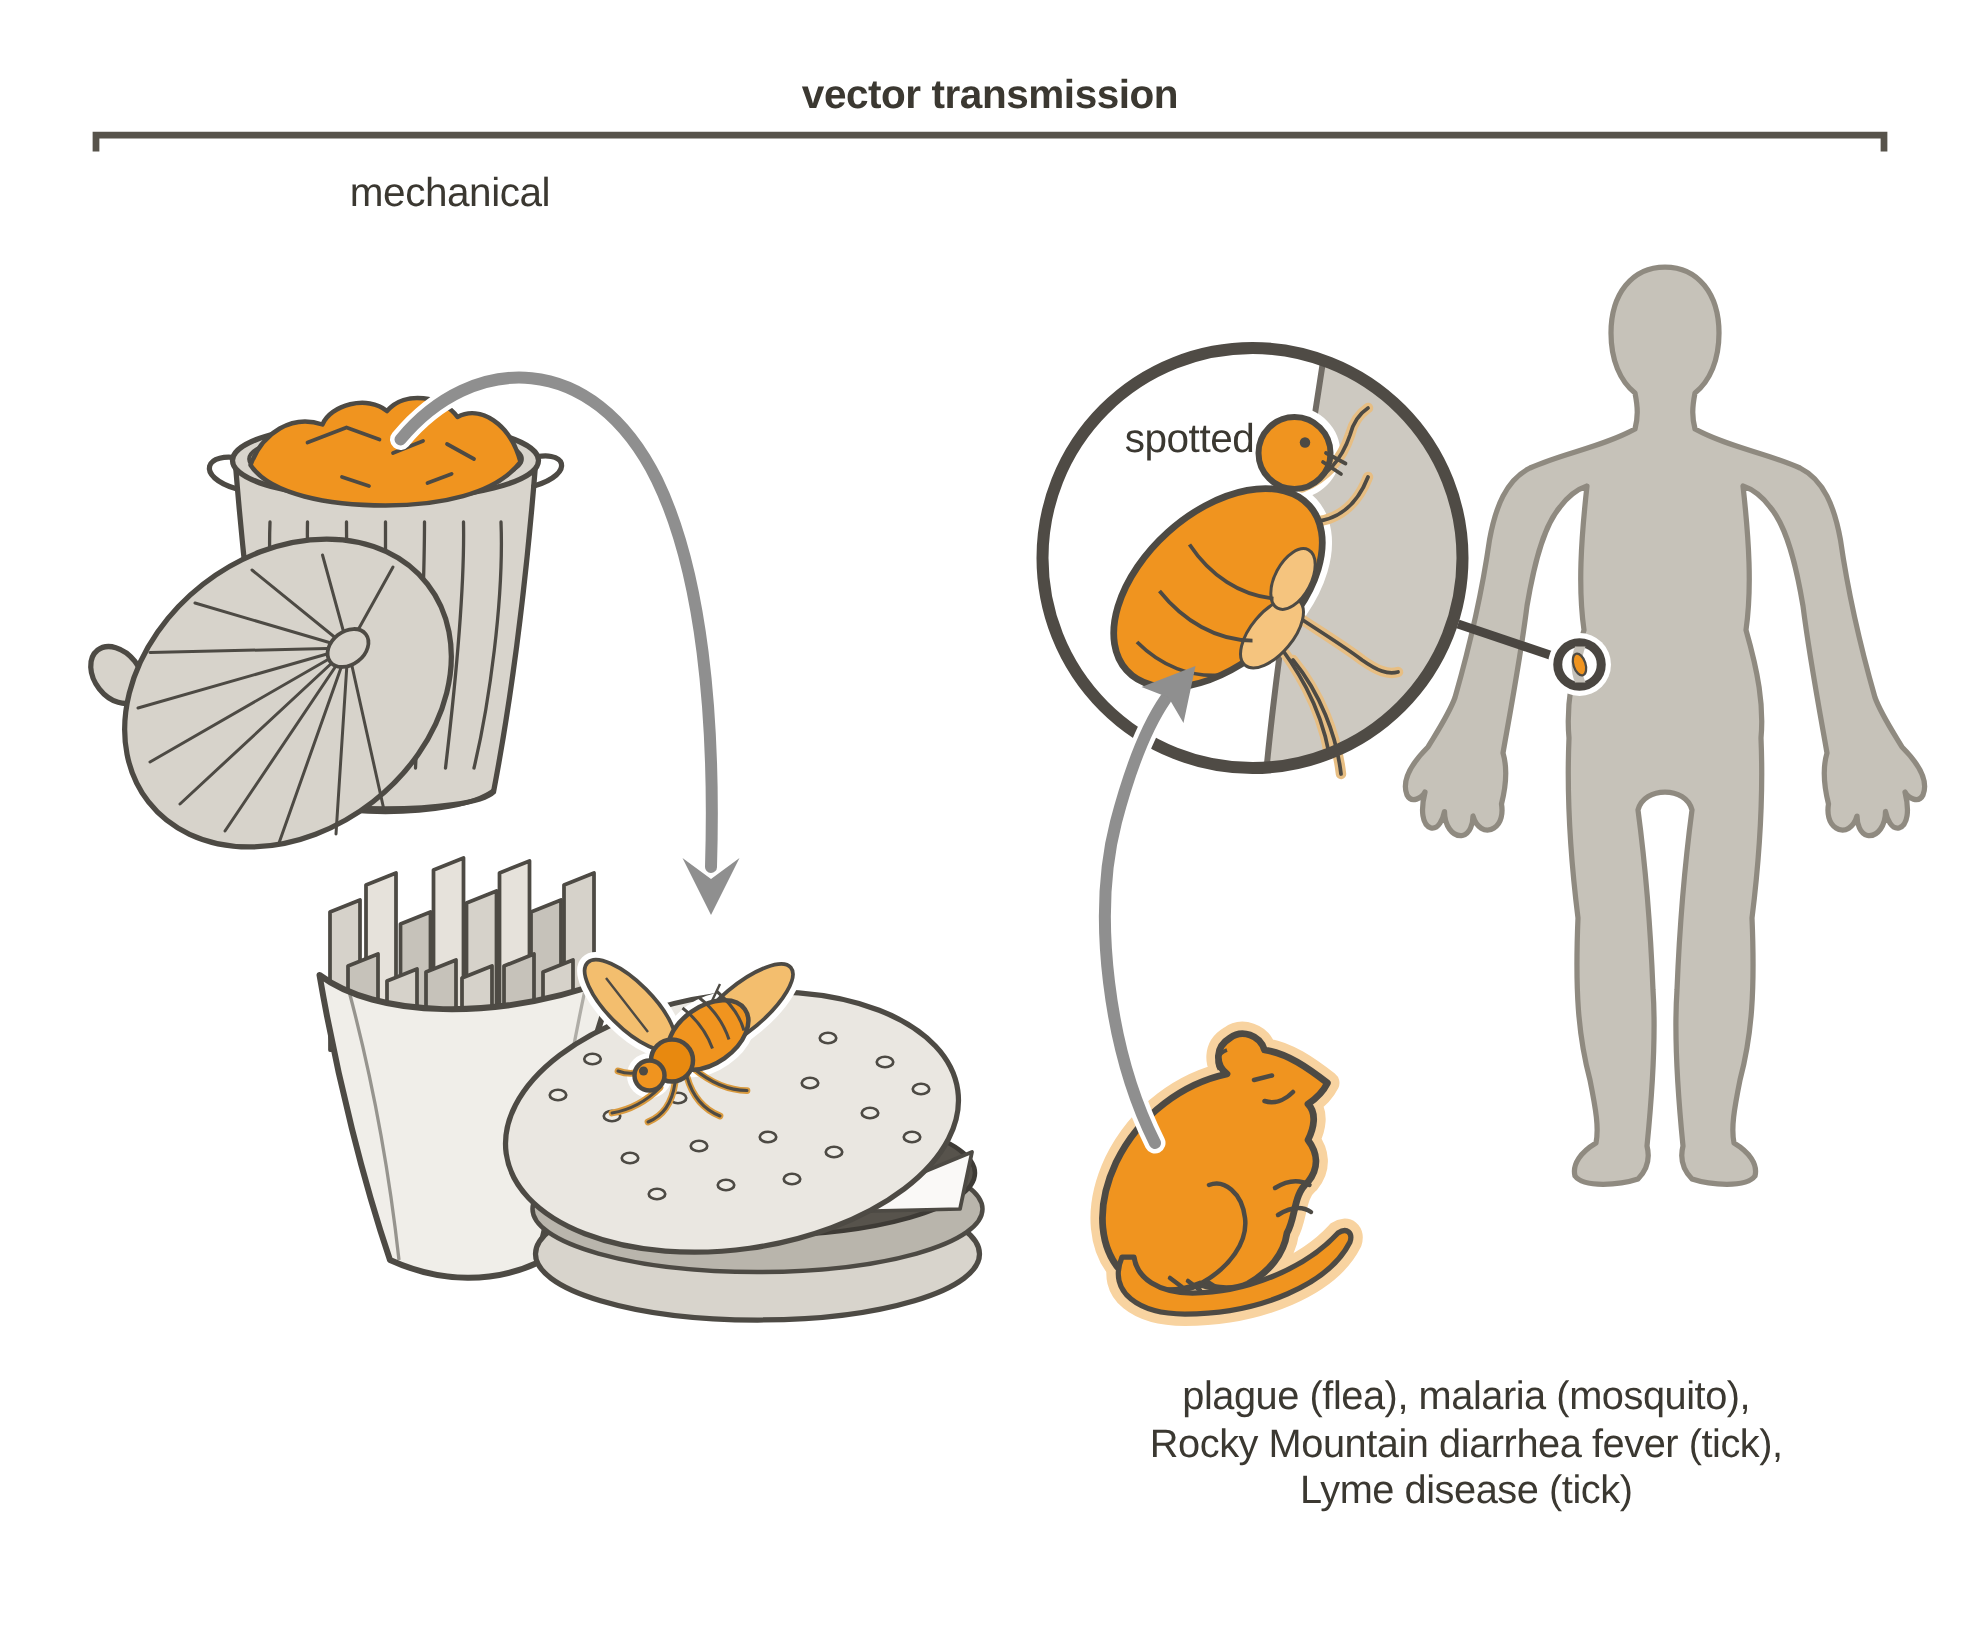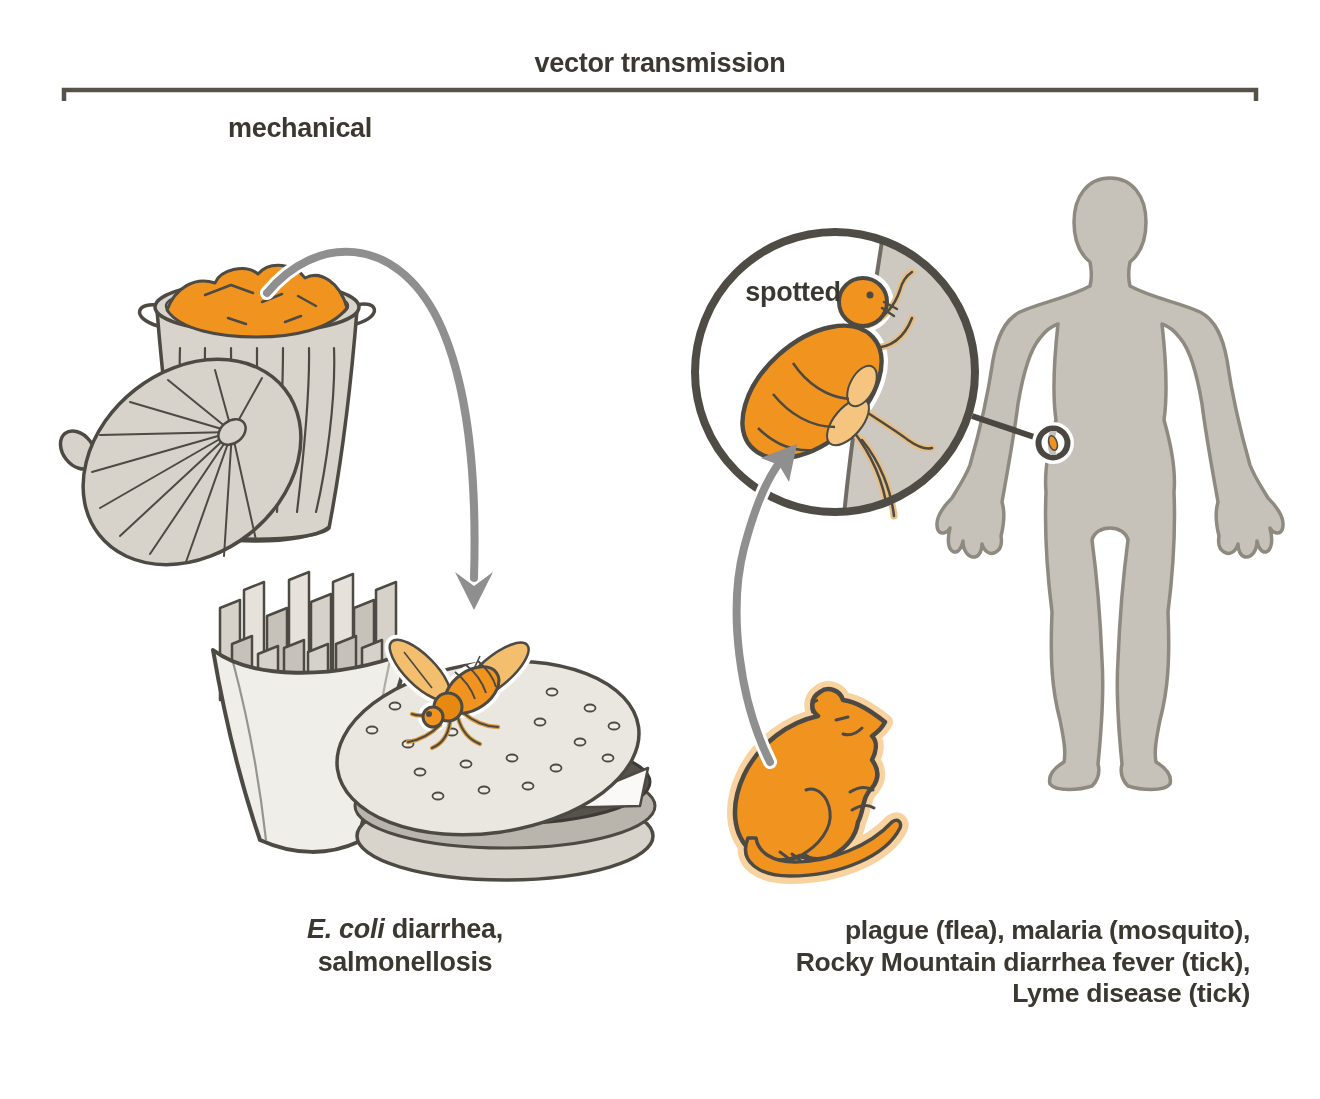--- a/index.html
+++ b/index.html
@@ -1,25 +1,25 @@
 <!DOCTYPE html>
 <html><head>
 <meta charset="utf-8">
 <style>
   html,body{margin:0;padding:0;background:#fff;}
   .canvas{position:relative;width:1320px;height:1099px;background:#fff;overflow:hidden;
           font-family:"Liberation Sans",sans-serif;color:#3B3831;}
   .artlayer{position:absolute;left:0;top:0;}
-  .txt{position:absolute;text-align:center;font-size:27px;line-height:33px;letter-spacing:-0.3px;font-weight:bold;}
+  .txt{position:absolute;text-align:center;font-size:27px;line-height:33px;letter-spacing:-0.3px;}
   .title{top:46px;left:0;width:1320px;font-size:27px;font-weight:bold;line-height:34px;}
   .mech{top:112px;left:95px;width:410px;}
   .bio{top:120px;left:820px;width:314px;}
   .vectorlbl{top:276px;left:695px;width:196px;}
   .ecoli{top:913px;left:200px;width:410px;}
-  .diseases{top:915px;left:705px;width:545px;font-size:26.5px;line-height:31.5px;text-align:right;}
+  .diseases{top:915px;left:705px;width:545px;font-size:26.5px;line-height:31.5px;}
   .it{font-style:italic;}
 </style>
 </head>
 <body>
 
 <div class="canvas">
 
 <svg class="artlayer" width="1320" height="1099" viewBox="0 0 1320 1099">
 
   <path d="M64,101 L64,90 L1256,90 L1256,101" fill="none" stroke="#57534B" stroke-width="4.5"></path>
@@ -282,24 +282,20 @@
 
 <div class="txt title">vector transmission</div>
 
 <div class="txt mech">
   <div>mechanical</div>
 </div>
 
 
 <div class="txt vectorlbl">spotted</div>
 
-<div class="txt ecoli">
-  <div><span class="it">E. coli</span><span> diarrhea,</span></div>
-  <div>salmonellosis</div>
-</div>
 
 <div class="txt diseases">
   <div>plague (flea), malaria (mosquito),</div>
   <div>Rocky Mountain diarrhea fever (tick),</div>
   <div>Lyme disease (tick)</div>
 </div>
 
 </div>
 
 </body></html>

